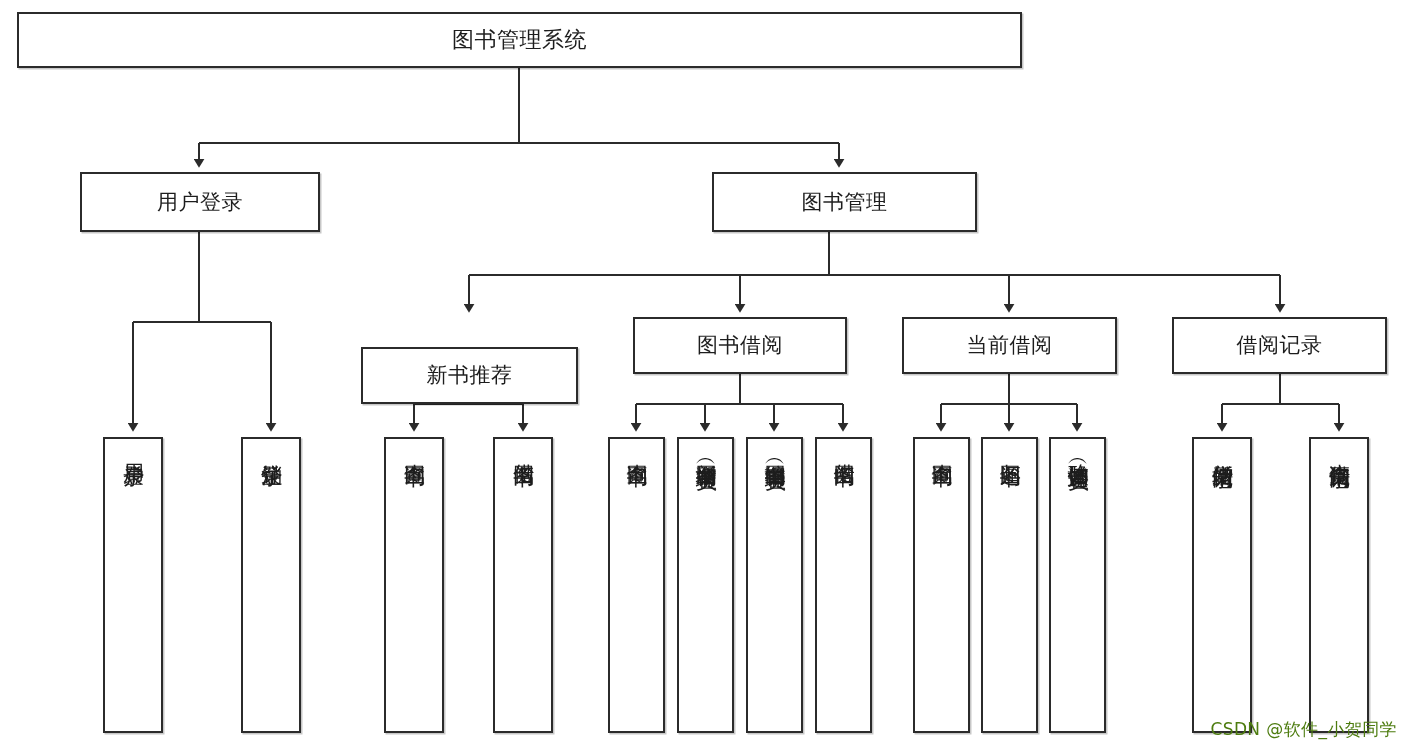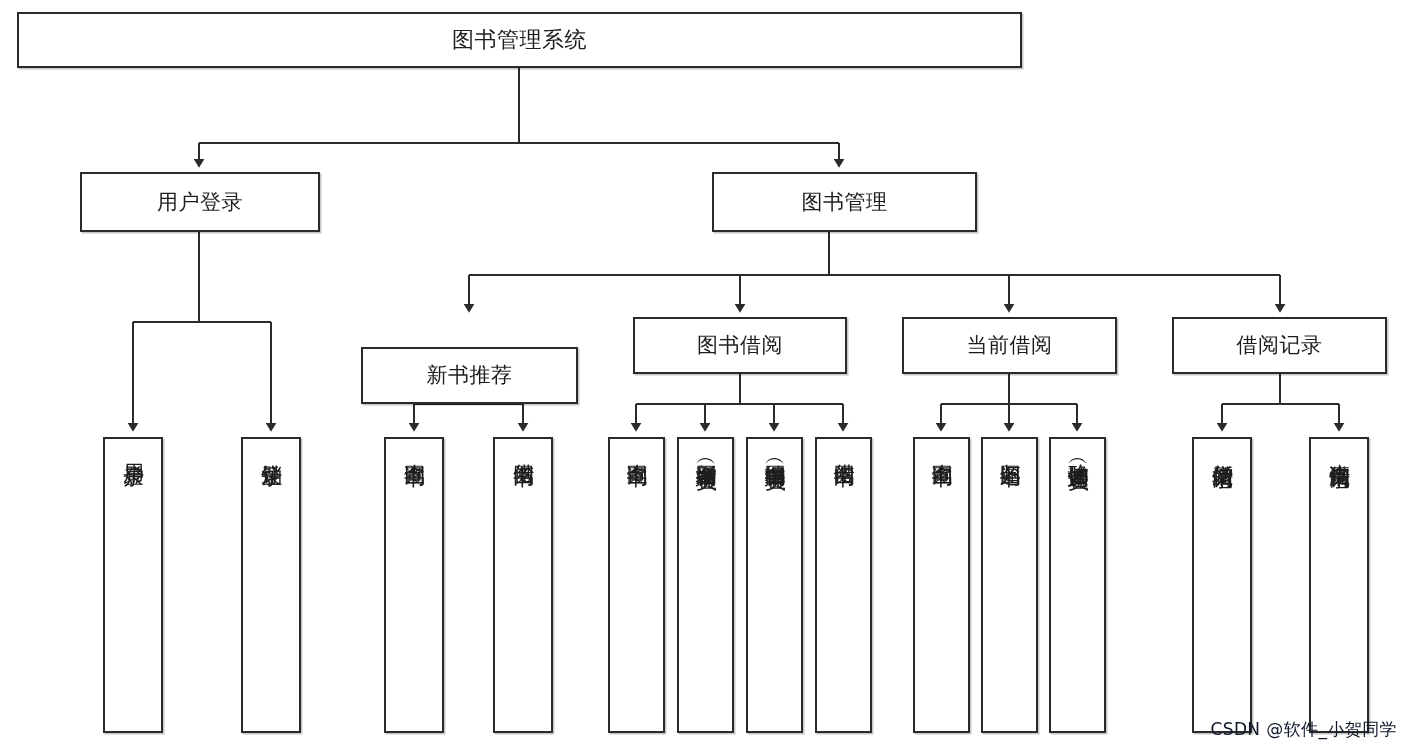--- a/index.html
+++ b/index.html
@@ -54,21 +54,21 @@
     line-height: 1.30;
     letter-spacing: 1px;
     white-space: normal;
     max-height: 100%;
   }
   #watermark {
     position: absolute;
     right: 8px;
     bottom: 6px;
     font-size: 17px;
-    color: #0f172a;
+    color: #4d7c0f;
     letter-spacing: 0.4px;
     z-index: 5;
     white-space: nowrap;
   }
 </style>
 </head>
 <body>
 
 <div id="diagram-canvas">
 

